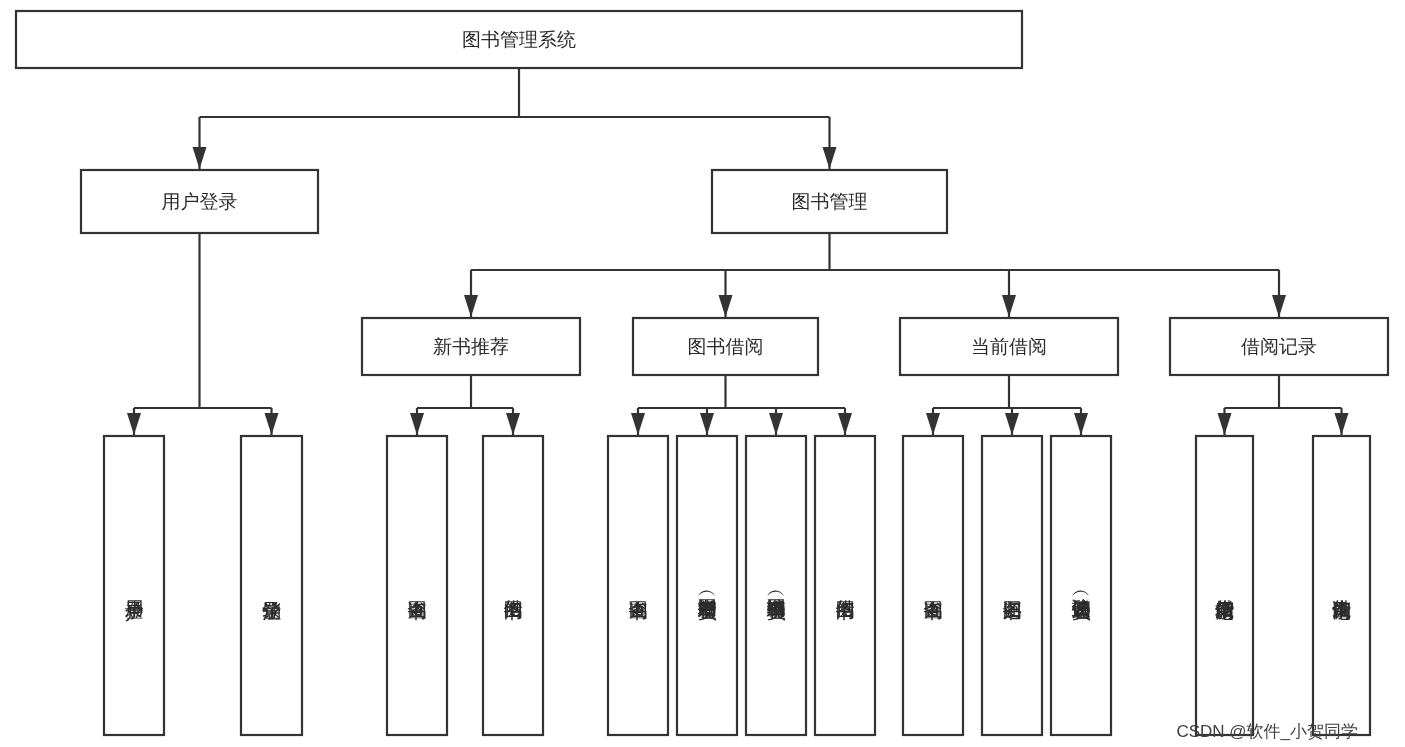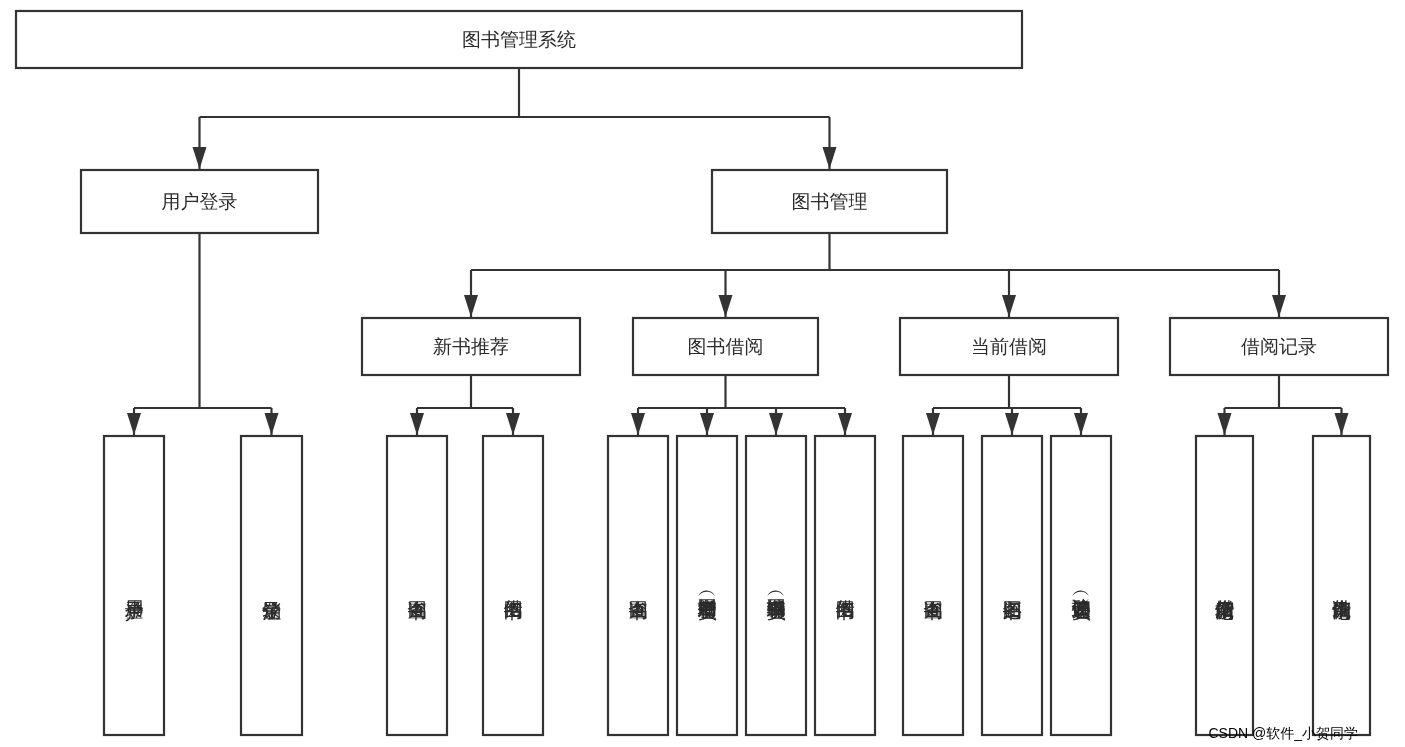--- a/index.html
+++ b/index.html
@@ -65,22 +65,22 @@
     letter-spacing: 0.5px;
     white-space: nowrap;
     pointer-events: none;
     overflow: hidden;
   }
   .watermark {
     position: absolute;
     right: 8px;
     bottom: 4px;
     font-family: "Liberation Sans", "DejaVu Sans", sans-serif;
-    font-size: 14px;
-    color: #000000;
+    font-size: 17px;
+    color: #404040;
     white-space: nowrap;
   }
 </style>
 </head>
 <body>
 
 <div id="diagram-root">
   <svg id="flow-svg" viewBox="0 0 1405 747">
     <g id="connectors-layer">
         <line class="connector" x1="519" y1="68" x2="519" y2="117"></line>

